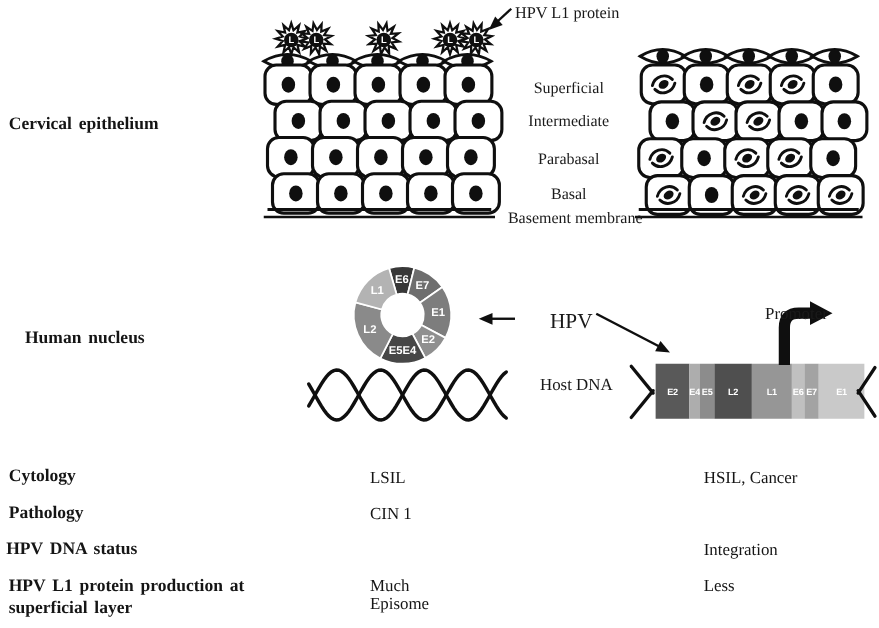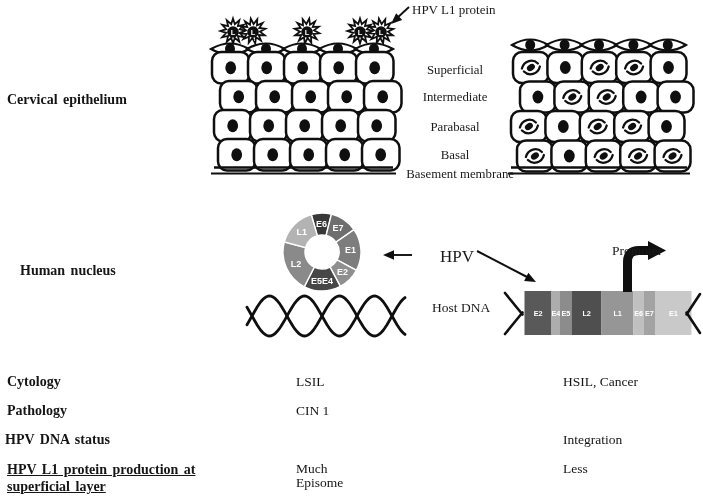--- a/index.html
+++ b/index.html
@@ -3,21 +3,21 @@
 <meta charset="utf-8">
 <style>
   html,body{margin:0;padding:0;background:#fff;}
   .page{position:relative;width:703px;height:502px;background:#fff;overflow:hidden;
         font-family:"Liberation Serif","DejaVu Serif",serif;color:#111;}
   #fig{position:absolute;left:0;top:0;}
   .t{position:absolute;font-size:13.5px;line-height:1.15;white-space:pre;color:#151515;}
   .b{font-weight:bold;font-size:14px;word-spacing:2px;}
   .layer{position:absolute;left:396px;width:118px;text-align:center;font-size:12.8px;color:#1a1a1a;}
   .ann{position:absolute;font-size:13px;color:#1a1a1a;}
-  .wrap2{white-space:normal;width:218px;line-height:1.22;text-decoration:underline;}
+  .wrap2{white-space:normal;width:218px;line-height:1.22;}
 </style>
 </head>
 <body>
 
 <div class="page">
   <svg id="fig" width="703" height="502" viewBox="0 0 703 502">
       <g>
         <path d="M 211 49 Q 230 38 249 49 Q 230 60 211 49 Z" fill="#fff" stroke="#0f0f0f" stroke-width="2.2"></path>
         <ellipse cx="230" cy="49" rx="5" ry="5.6" fill="#0f0f0f"></ellipse>
         <path d="M 247 49 Q 266 38 285 49 Q 266 60 247 49 Z" fill="#fff" stroke="#0f0f0f" stroke-width="2.2"></path>

